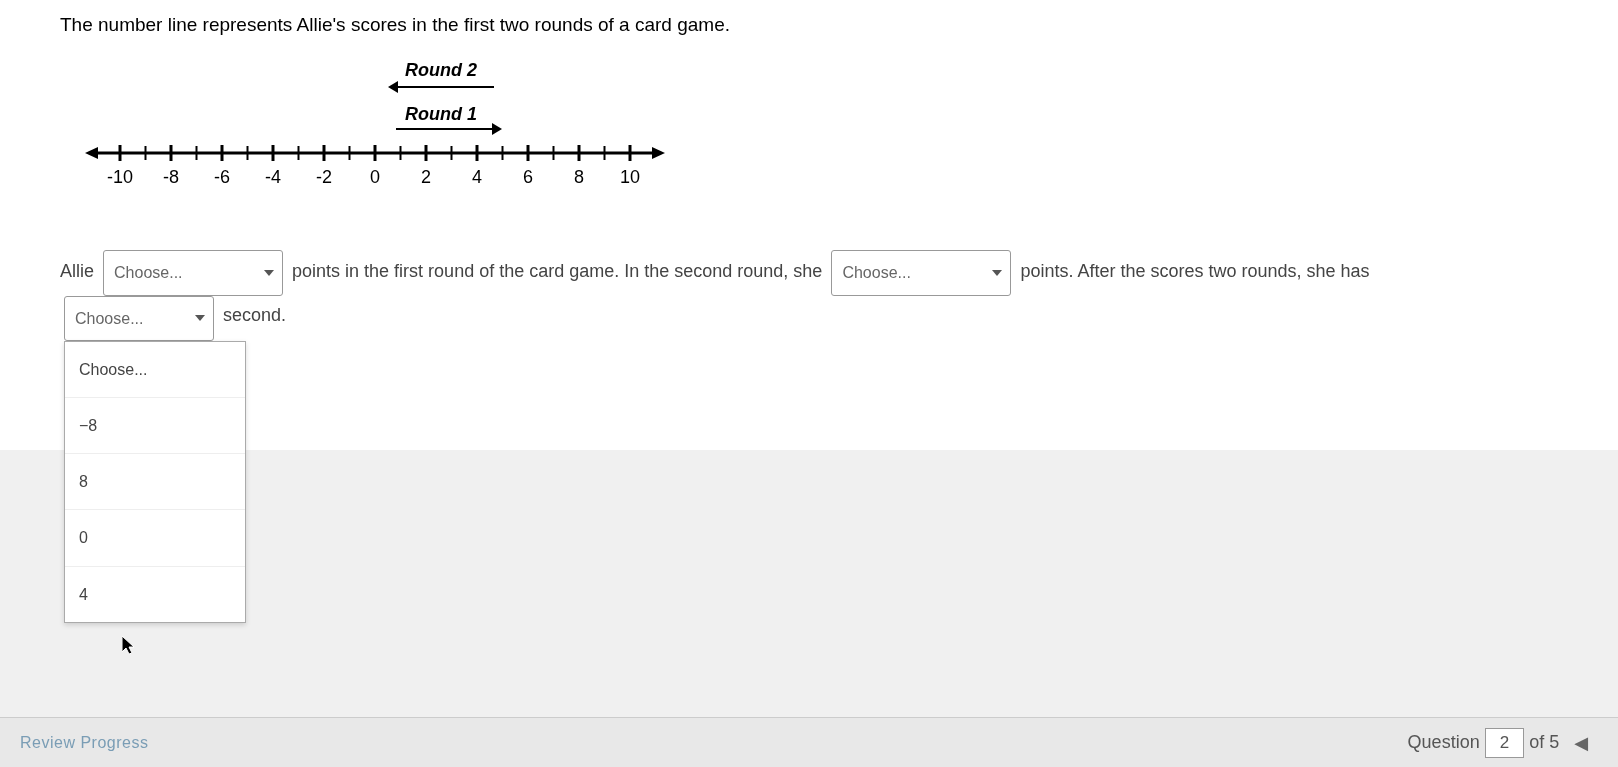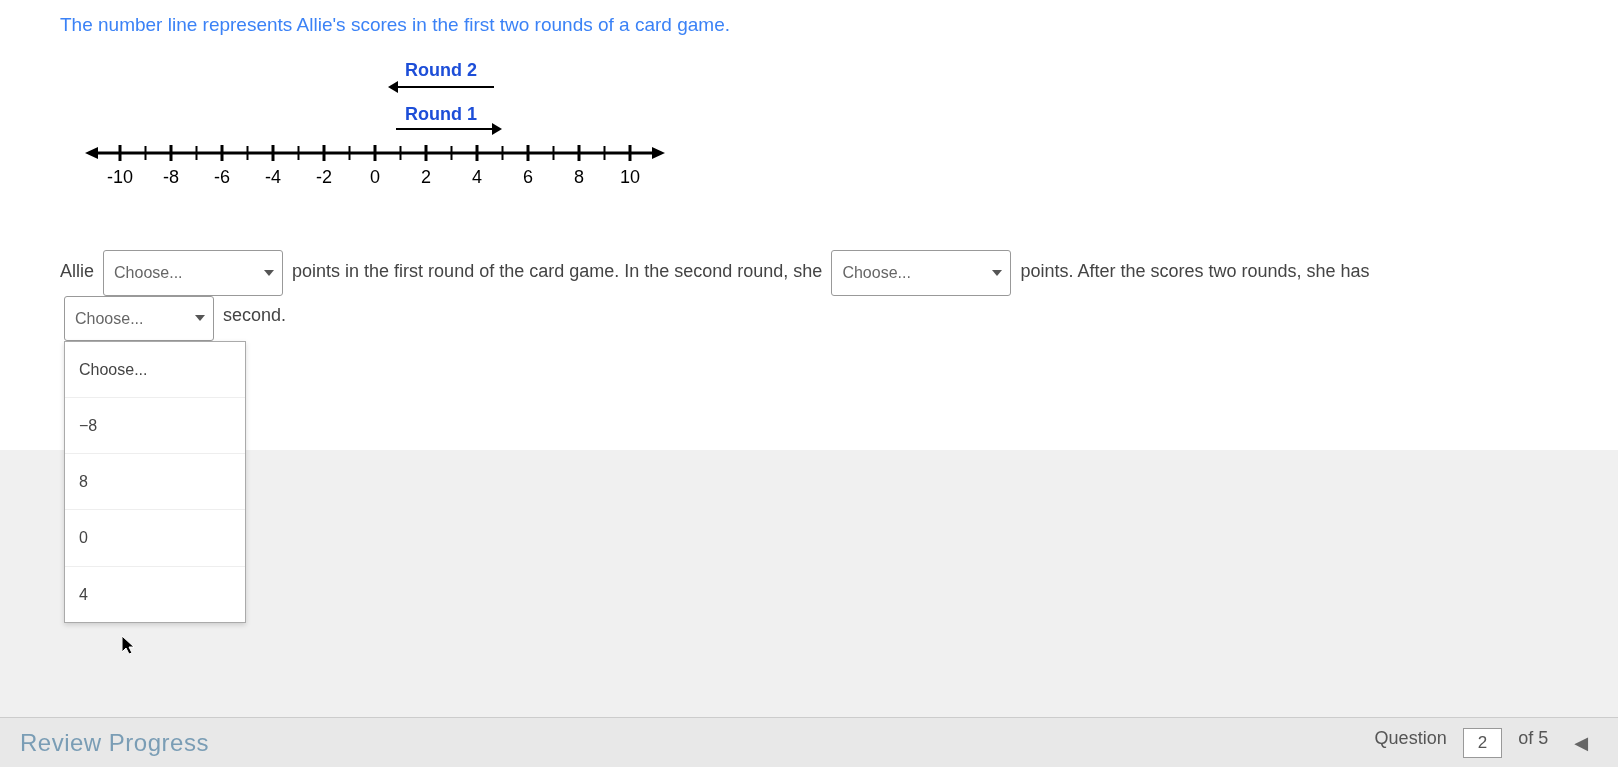--- a/index.html
+++ b/index.html
@@ -15,41 +15,42 @@
       position: relative;
       color: #333;
     }
     .content-area {
       background: #fff;
       padding: 10px 60px 20px 60px;
       min-height: 450px;
     }
     .problem-text {
       font-size: 19px;
-      color: #3b82f6;
+      color: #000000;
       line-height: 1.6;
       margin-bottom: 8px;
     }
     .instruction-text {
       font-size: 19px;
       color: #444;
       margin-top: 20px;
       margin-bottom: 30px;
     }
     .number-line-container {
       margin: 20px 0 50px 20px;
       position: relative;
       width: 580px;
       height: 140px;
     }
     .round-label {
       position: absolute;
       font-size: 18px;
       font-weight: bold;
-      color: #1d4ed8;
+      color: #000000;
+      font-style: italic;
     }
     .round2-label {
       top: 0;
       left: 325px;
     }
     .round1-label {
       top: 44px;
       left: 325px;
     }
     .arrow-line {
@@ -159,29 +160,29 @@
       height: 50px;
       background: #e8e8e8;
       border-top: 1px solid #ccc;
       display: flex;
       align-items: center;
       padding: 0 20px;
       justify-content: space-between;
     }
     .review-btn {
       color: #7a9db5;
-      font-size: 24px;
+      font-size: 16px;
       font-weight: 500;
       cursor: pointer;
       letter-spacing: 0.5px;
     }
     .question-nav {
       display: flex;
-      align-items: flex-start;
-      gap: 16px;
+      align-items: center;
+      gap: 5px;
       font-size: 18px;
       color: #555;
     }
     .question-num-box {
       border: 1px solid #999;
       background: #fff;
       padding: 4px 14px;
       font-size: 17px;
     }
     .nav-arrow {

